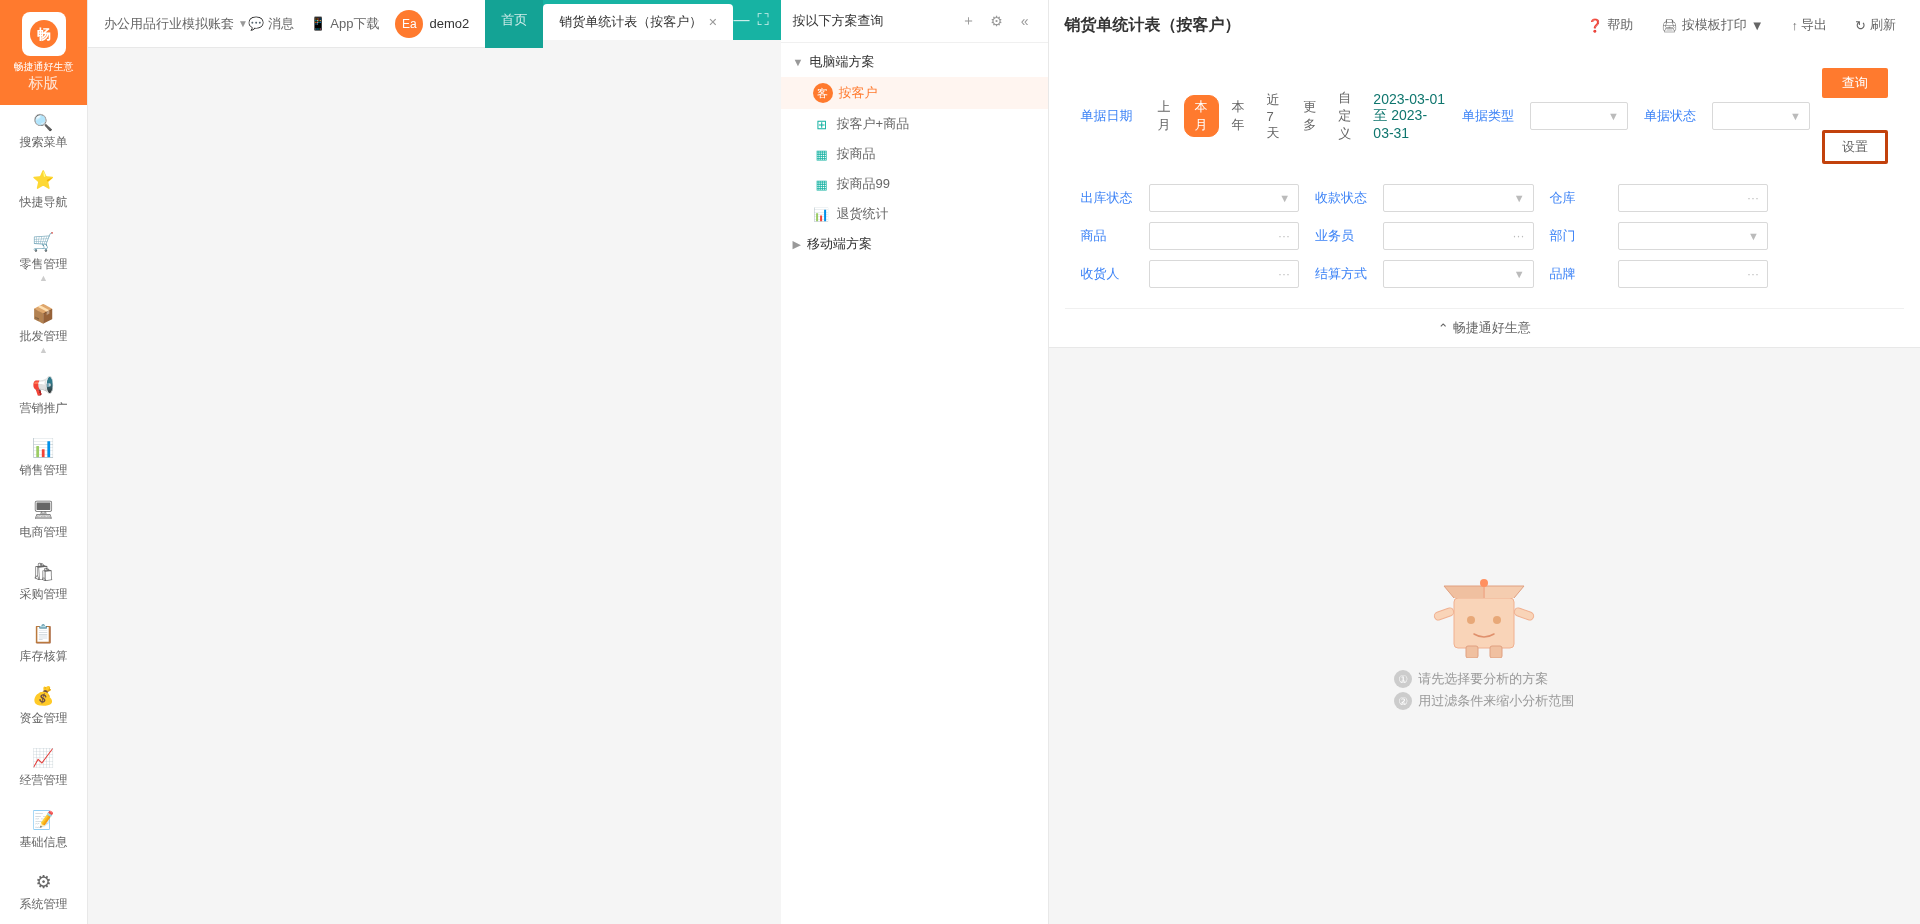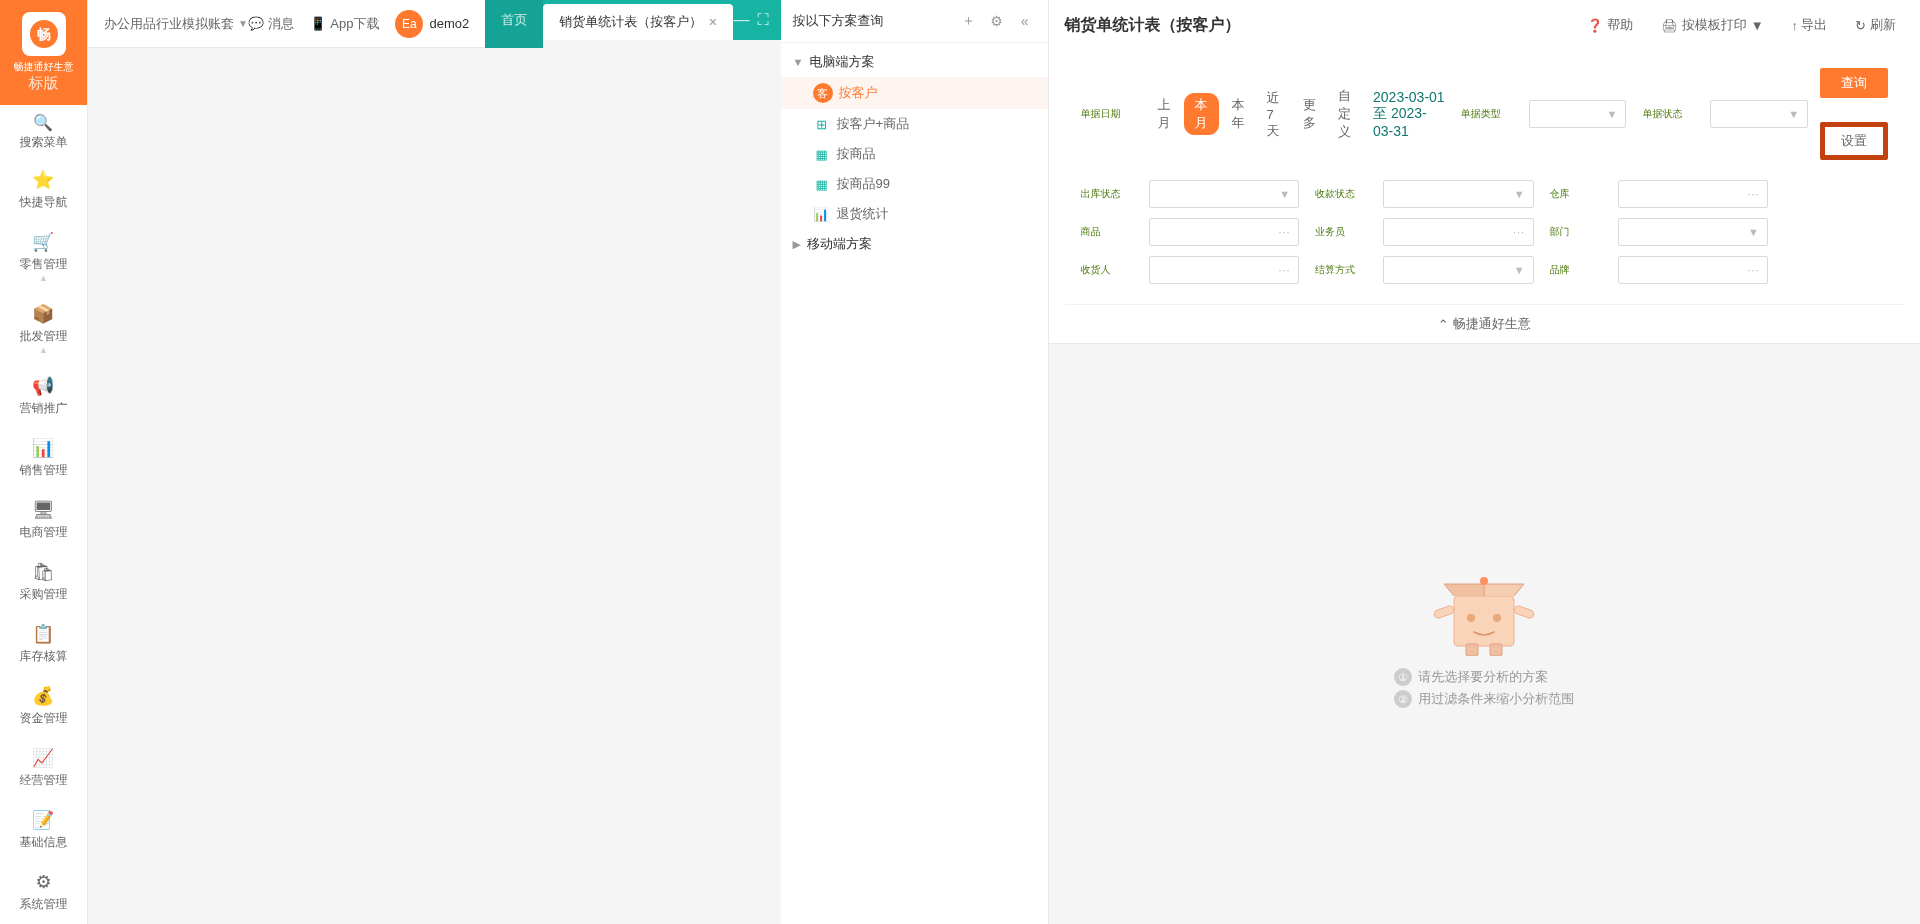--- a/index.html
+++ b/index.html
@@ -63,41 +63,41 @@
     .page-title-row { display: flex; align-items: center; justify-content: space-between; margin-bottom: 10px; }
     .page-title { font-size: 16px; font-weight: bold; color: #333; }
     .page-actions { display: flex; align-items: center; gap: 12px; }
     .page-action-btn { display: flex; align-items: center; gap: 4px; font-size: 13px; color: #666; cursor: pointer; padding: 4px 8px; }
     .template-print-btn { display: flex; align-items: center; gap: 4px; font-size: 13px; color: #666; cursor: pointer; padding: 4px 8px; border: none; background: none; }
     
     
     .filter-section { background: #fff; padding: 10px 16px; }
     .filter-row { display: flex; align-items: center; gap: 0; margin-bottom: 10px; }
     .filter-item { display: flex; align-items: center; flex: 1; min-width: 0; }
-    .filter-label { color: #4d7c0f; font-size: 10px; white-space: nowrap; min-width: 60px; margin-right: 8px; }
+    .filter-label { color: #3b82f6; font-size: 13px; white-space: nowrap; min-width: 60px; margin-right: 8px; }
     .filter-input { flex: 1; height: 28px; border: 1px solid #d9d9d9; border-radius: 2px; padding: 0 8px; font-size: 13px; color: #333; background: #fff; display: flex; align-items: center; justify-content: space-between; cursor: pointer; }
     .filter-input .placeholder { color: #bbb; }
     .filter-input .arrow { color: #bbb; font-size: 11px; }
     .filter-input .more { color: #bbb; font-size: 12px; }
     .filter-gap { width: 16px; }
     
     
     .date-filter { display: flex; align-items: center; gap: 4px; }
     .date-btn { padding: 2px 8px; border-radius: 2px; font-size: 13px; cursor: pointer; color: #666; border: 1px solid transparent; }
     .date-btn.active { background: #ff7a2e; color: #fff; border-color: #ff7a2e; border-radius: 10px; padding: 2px 10px; }
     .date-range { font-size: 14px; color: #0f766e; margin-left: 5px; }
     
     
     .collapse-row { display: flex; align-items: center; justify-content: center; padding: 6px 0; background: #fff; border-top: 1px solid #f0f0f0; }
     .collapse-btn { display: flex; align-items: center; gap: 4px; color: #666; font-size: 13px; cursor: pointer; padding: 4px 16px; border-radius: 2px; }
     
     
     .query-btn { background: #ff7a2e; color: #fff; border: none; padding: 6px 20px; border-radius: 2px; font-size: 13px; cursor: pointer; white-space: nowrap; }
-    .settings-btn { background: #fff; color: #666; border: 5px solid #c2410c; padding: 5px 16px; border-radius: 2px; font-size: 13px; cursor: pointer; white-space: nowrap; margin-top: 20px; }
-    .btn-group { display: flex; flex-direction: column; gap: 4px; margin-left: 12px; padding: 10px 0; }
+    .settings-btn { background: #fff; color: #666; border: 3px solid #c2410c; padding: 5px 16px; border-radius: 2px; font-size: 13px; cursor: pointer; white-space: nowrap; margin-top: 12px; }
+    .btn-group { display: flex; flex-direction: column; gap: 20px; margin-left: 12px; padding: 10px 0; }
     
     
     .table-area { flex: 1; background: #f5f5f5; display: flex; align-items: center; justify-content: center; flex-direction: column; }
     .empty-state { display: flex; flex-direction: column; align-items: center; justify-content: center; }
     .empty-text { margin-top: 12px; }
     .empty-text-item { display: flex; align-items: center; gap: 6px; color: #999; font-size: 13px; margin-bottom: 4px; }
     .empty-text-item .num { width: 18px; height: 18px; border-radius: 50%; background: #ccc; color: #fff; font-size: 11px; display: flex; align-items: center; justify-content: center; }
     
     .export-btn { display: flex; align-items: center; gap: 3px; }
   </style>

